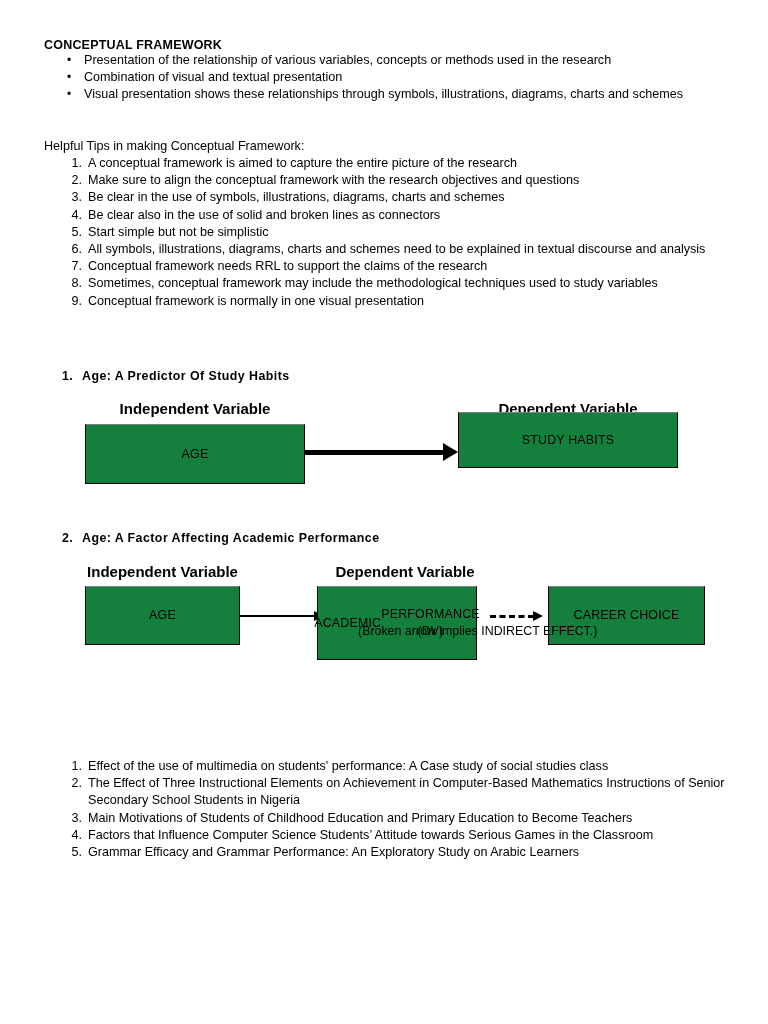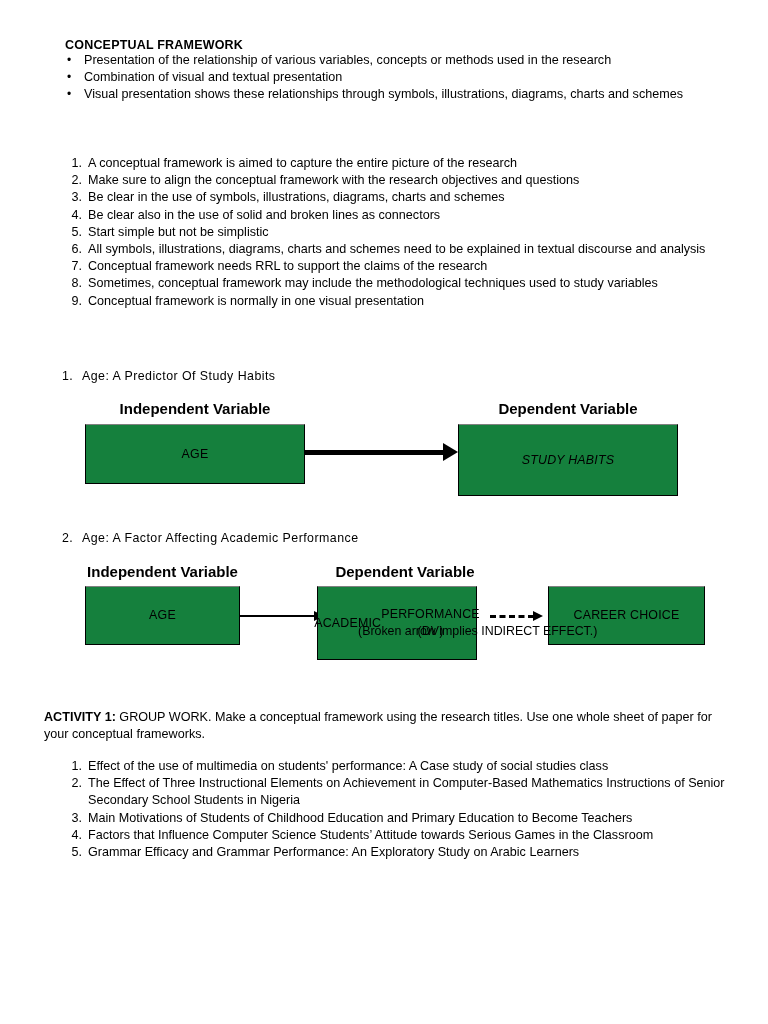--- a/index.html
+++ b/index.html
@@ -24,21 +24,20 @@
   }
 
   
   .doc-title {
     position: absolute;
     left: 44px;
     top: 38px;
     font-size: 12.5px;
     font-weight: bold;
     letter-spacing: 0.2px;
-    margin-left: 21px;
   }
 
   ul.bullets {
     position: absolute;
     left: 44px;
     top: 52px;
     width: 690px;
     margin: 0;
     padding: 0 0 0 40px;
     list-style: none;
@@ -94,21 +93,21 @@
   .example-intro {
     position: absolute;
     left: 44px;
     top: 352px;
     font-size: 12.6px;
   }
 
   .ex-heading {
     position: absolute;
     font-size: 12.4px;
-    font-weight: normal;
+    font-weight: bold;
     letter-spacing: 0.45px;
     white-space: nowrap;
   }
   .ex-heading .num {
     display: inline-block;
     width: 20px;
   }
   #ex1-heading { left: 62px; top: 369px; }
   #ex2-heading { left: 62px; top: 531px; }
 
@@ -238,20 +237,21 @@
 <div class="page">
 
   <div class="doc-title">CONCEPTUAL FRAMEWORK</div>
 
   <ul class="bullets">
     <li>Presentation of the relationship of various variables, concepts or methods used in the research</li>
     <li>Combination of visual and textual presentation</li>
     <li>Visual presentation shows these relationships through symbols, illustrations, diagrams, charts and schemes</li>
   </ul>
 
+  <div class="helpful-tips">Helpful Tips in making Conceptual Framework:</div>
 
   <ol class="tips">
     <li>A conceptual framework is aimed to capture the entire picture of the research</li>
     <li>Make sure to align the conceptual framework with the research objectives and questions</li>
     <li>Be clear in the use of symbols, illustrations, diagrams, charts and schemes</li>
     <li>Be clear also in the use of solid and broken lines as connectors</li>
     <li>Start simple but not be simplistic</li>
     <li>All symbols, illustrations, diagrams, charts and schemes need to be explained in textual discourse and analysis</li>
     <li>Conceptual framework needs RRL to support the claims of the research</li>
     <li>Sometimes, conceptual framework may include the methodological techniques used to study variables</li>
@@ -265,21 +265,21 @@
 
   <div class="diagram">
     <div class="var-label" style="left:85px; top:400px; width:220px;">Independent Variable</div>
     <div class="var-label" style="left:458px; top:400px; width:220px;">Dependent Variable</div>
 
     <div class="node-box" style="left:85px; top:424px; width:220px; height:60px;">AGE</div>
 
     <div class="arrow-thick-line" style="left:305px; top:450px; width:140px;"></div>
     <div class="arrow-thick-head" style="left:443px; top:443px;"></div>
 
-    <div class="node-box" style="left:458px; top:424px; width:220px; height:72px;font-style:italic;">STUDY HABITS</div>
+    <div class="node-box" style="left:458px; top:412px; width:220px; height:56px;">STUDY HABITS</div>
   </div>
 
   <div class="ex-heading" id="ex2-heading">
     <span class="num">2.</span><span>Age: A Factor Affecting Academic Performance</span>
   </div>
 
   <div class="diagram">
     <div class="var-label" style="left:85px; top:563px; width:155px;">Independent Variable</div>
     <div class="var-label" style="left:325px; top:563px; width:160px;">Dependent Variable</div>
 
@@ -294,23 +294,20 @@
     </div>
 
     <div class="arrow-dashed-line" style="left:490px; top:615px; width:44px;"></div>
     <div class="arrow-dashed-head" style="left:533px; top:611px;"></div>
 
     <div class="node-box" style="left:548px; top:586px; width:157px; height:59px;">CAREER CHOICE</div>
 
     <div class="diagram-caption" style="left:358px; top:624px;">(Broken arrow implies INDIRECT EFFECT.)</div>
   </div>
 
-  <div class="activity-para">
-    <b>ACTIVITY 1:</b><span> GROUP WORK. Make a conceptual framework using the research titles. Use one whole sheet of paper for your conceptual frameworks.</span>
-  </div>
 
   <ol class="titles">
     <li>Effect of the use of multimedia on students' performance: A Case study of social studies class</li>
     <li>The Effect of Three Instructional Elements on Achievement in Computer-Based Mathematics Instructions of Senior Secondary School Students in Nigeria</li>
     <li>Main Motivations of Students of Childhood Education and Primary Education to Become Teachers</li>
     <li>Factors that Influence Computer Science Students’ Attitude towards Serious Games in the Classroom</li>
     <li>Grammar Efficacy and Grammar Performance: An Exploratory Study on Arabic Learners</li>
   </ol>
 
 

